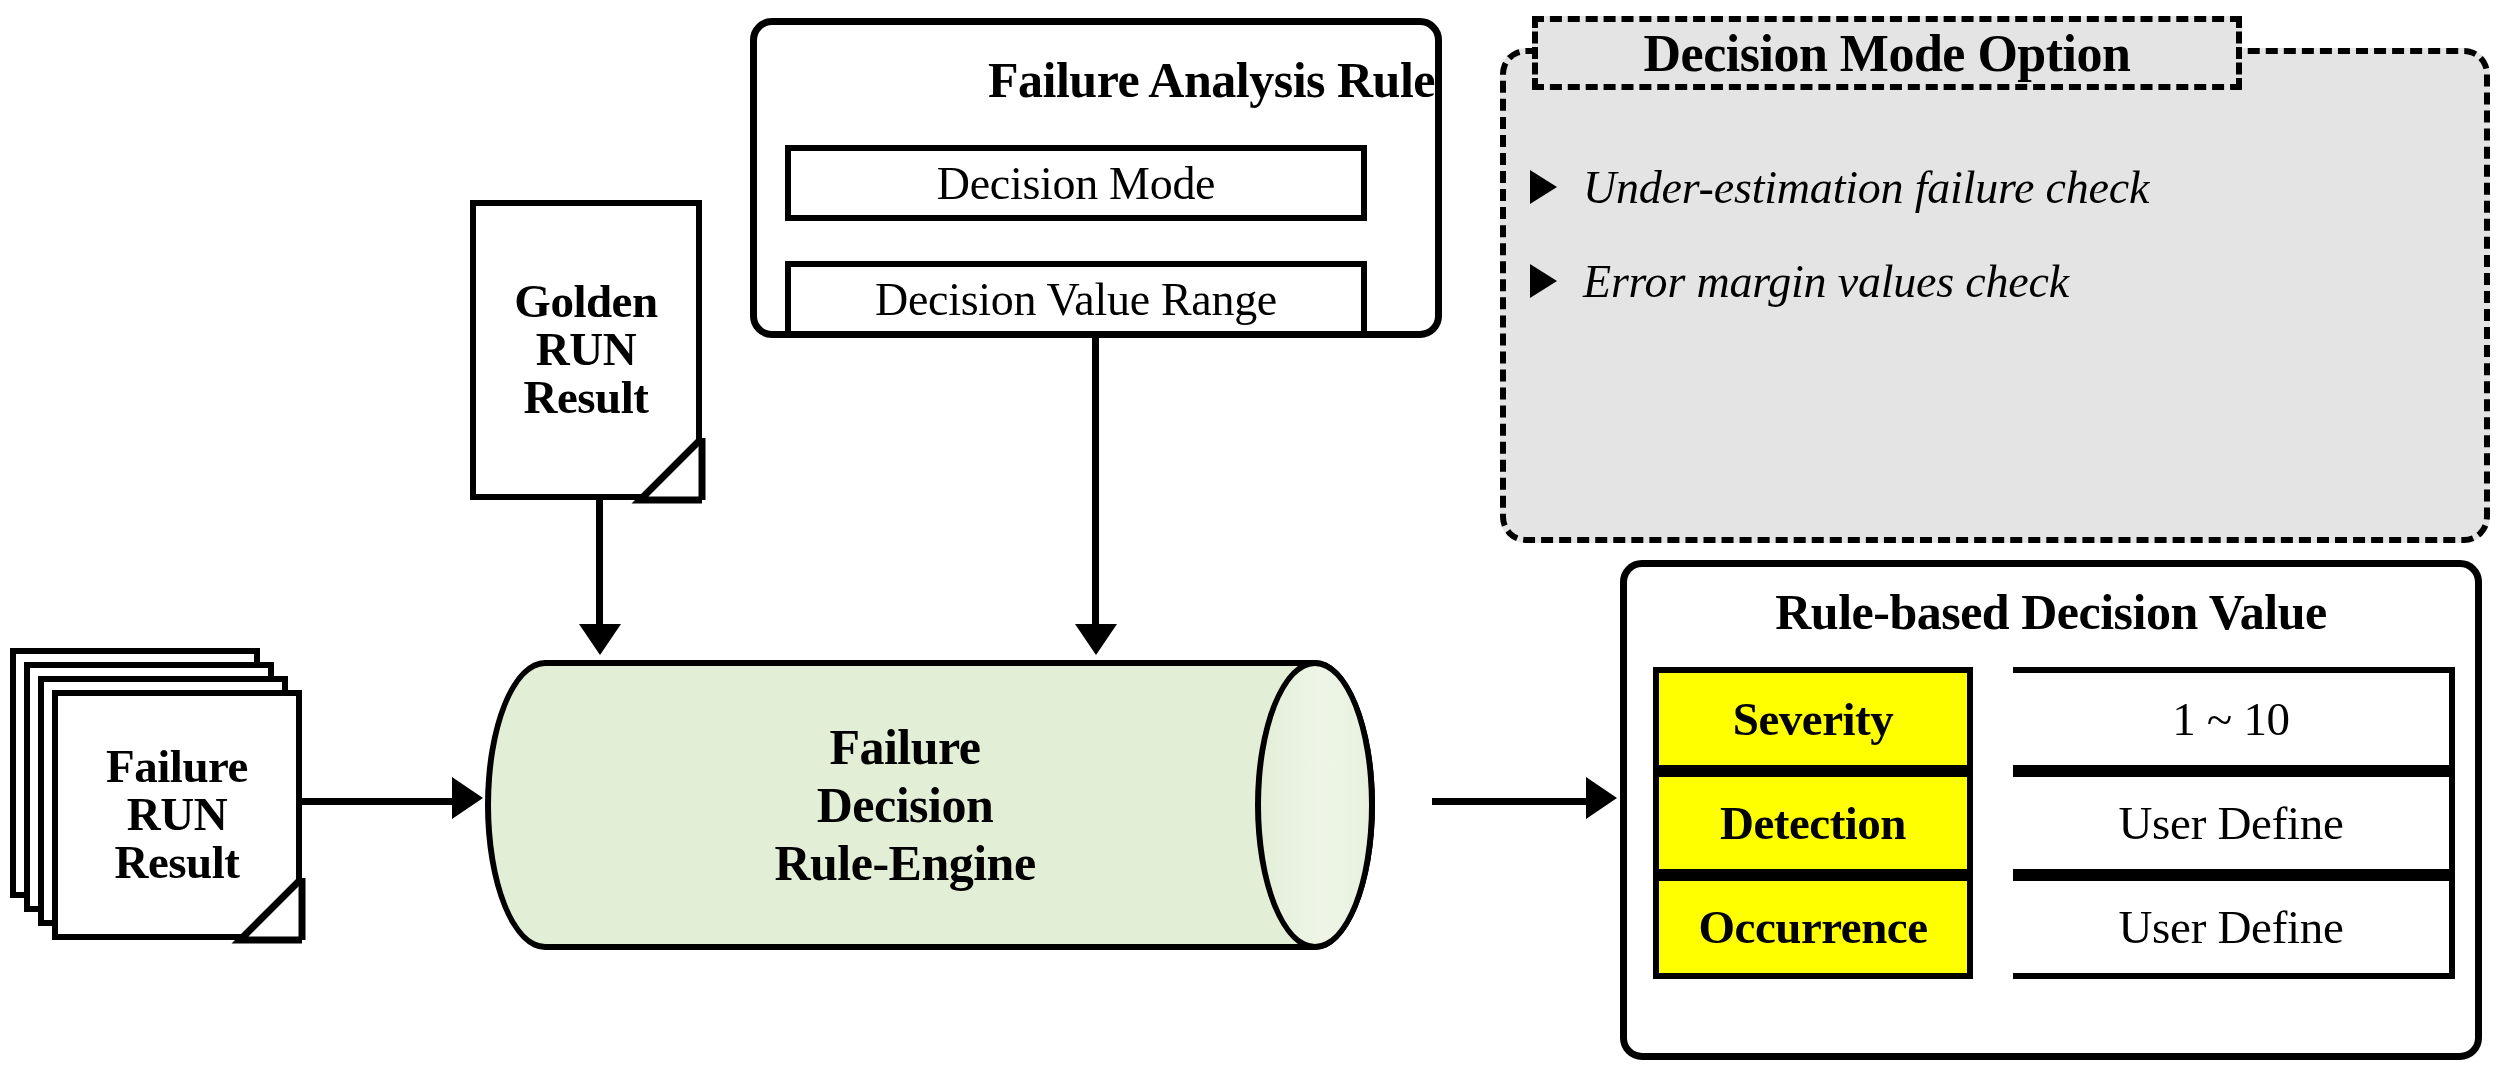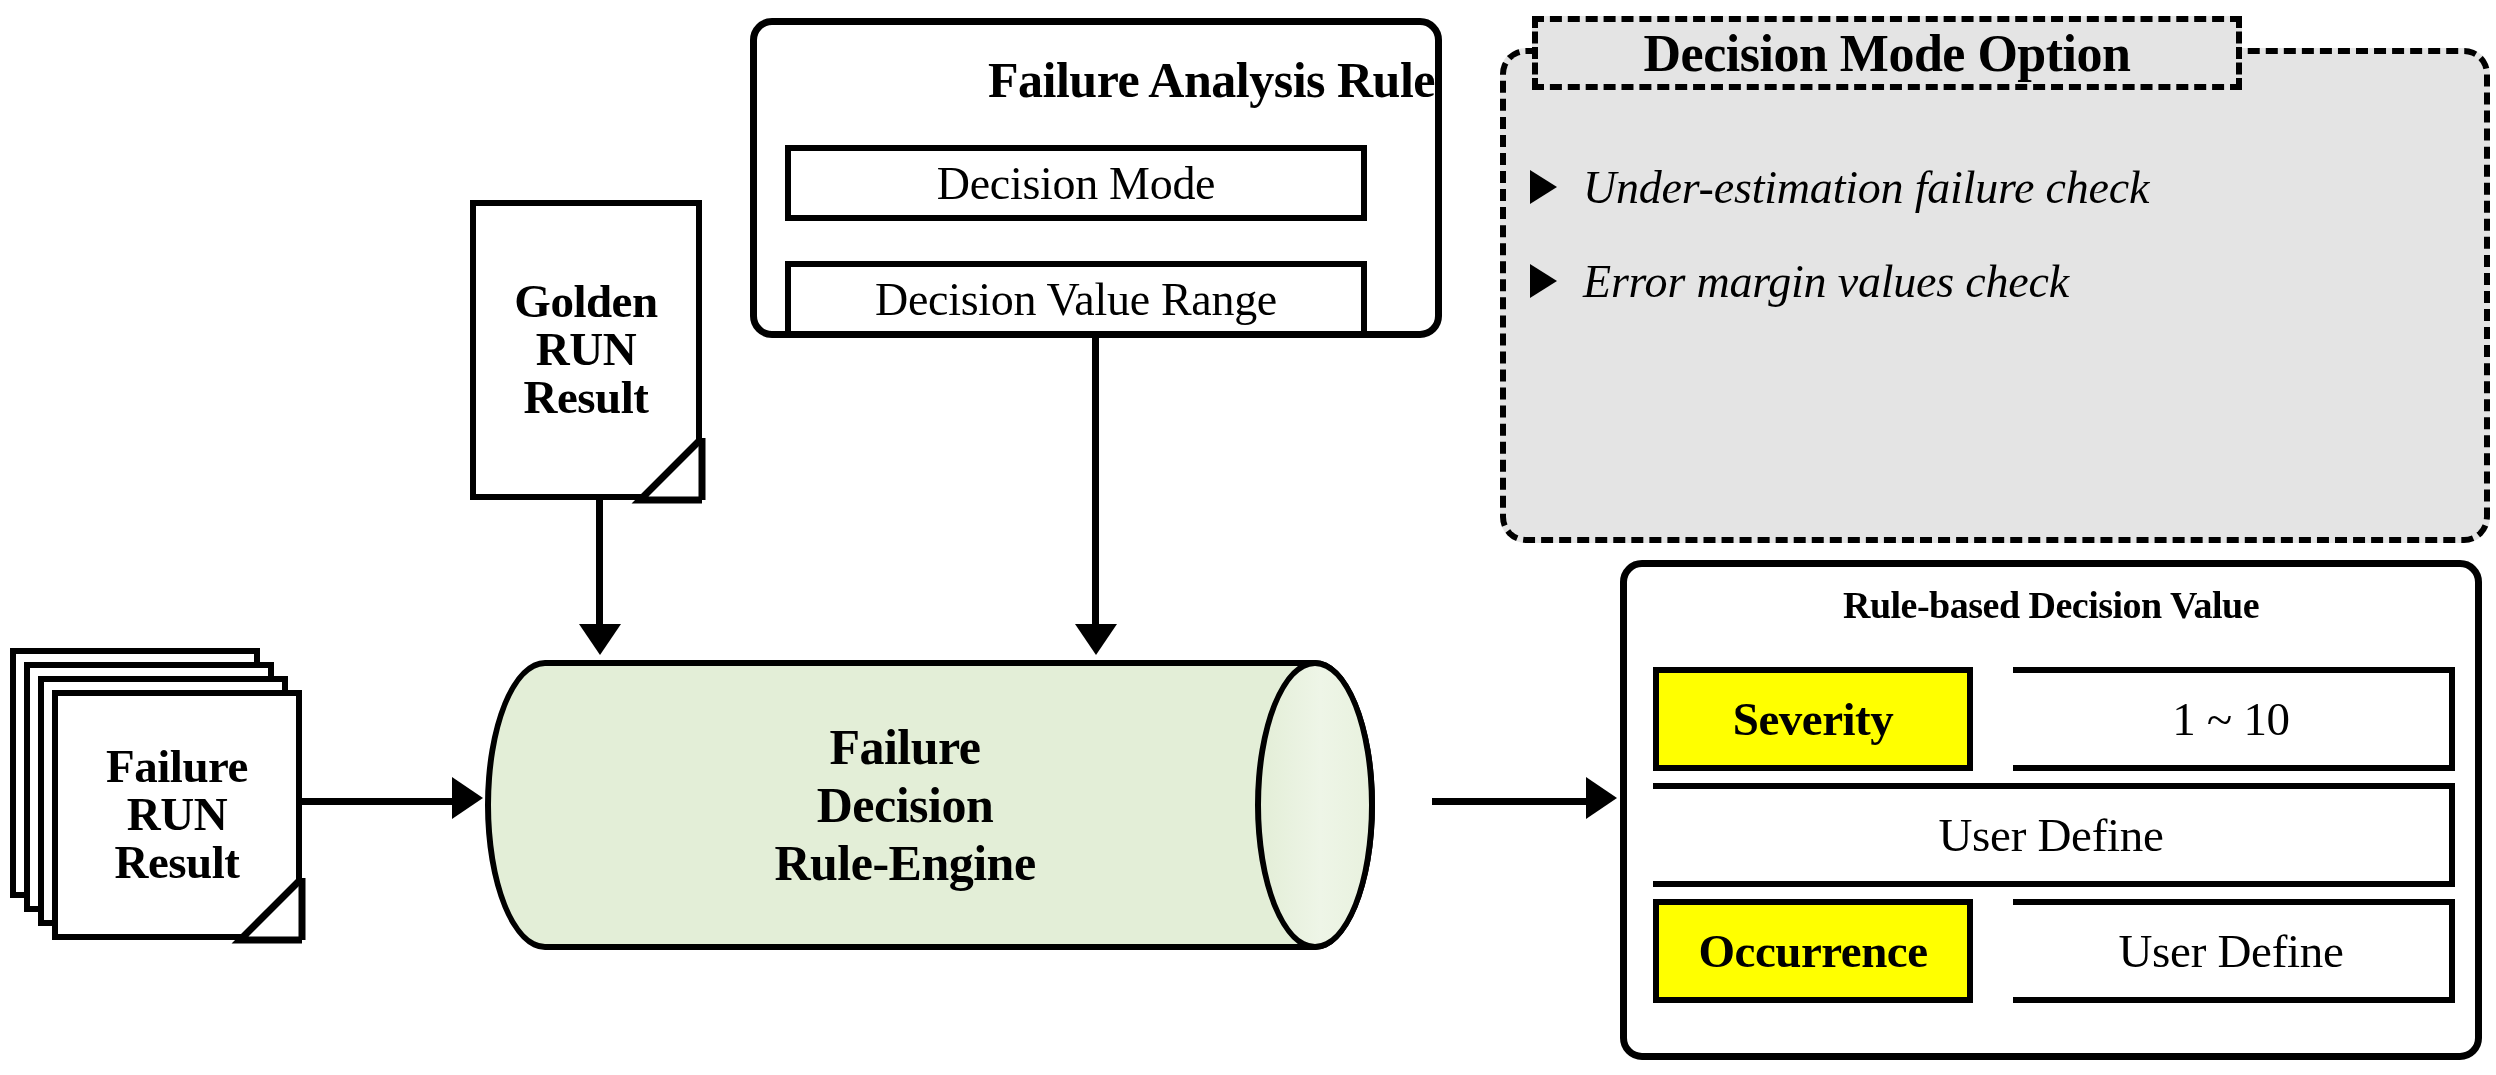--- a/index.html
+++ b/index.html
@@ -185,32 +185,31 @@
     left: 1620px; top: 560px; width: 862px; height: 500px;
     border: 7px solid #000000;
     border-radius: 22px;
     background: #ffffff;
   }
   #rbd-title {
     position: absolute;
     left: 0; right: 0; top: 16px;
     text-align: center;
     font-weight: bold;
-    font-size: 38px;
+    font-size: 50px;
     letter-spacing: -0.5px;
   }
   #rbd-table {
     position: absolute;
     left: 26px; top: 100px;
     width: 802px;
   }
   .rbd-row {
     display: flex;
     height: 104px;
-    margin-bottom: 12px;
     gap: 40px;
   }
   .rbd-key {
     width: 320px;
     background: #ffff00;
     border: 6px solid #000000;
     box-sizing: border-box;
     display: flex;
     align-items: center;
     justify-content: center;
@@ -324,20 +323,21 @@
   </div>
 
   <div class="abs" id="rule-based-decision">
     <div id="rbd-title">Rule-based Decision Value</div>
     <div id="rbd-table">
       <div class="rbd-row">
         <div class="rbd-key">Severity</div>
         <div class="rbd-val">1 ~ 10</div>
       </div>
       <div class="rbd-row">
+        <div class="rbd-key">Detection</div>
         <div class="rbd-val">User Define</div>
       </div>
       <div class="rbd-row">
         <div class="rbd-key">Occurrence</div>
         <div class="rbd-val">User Define</div>
       </div>
     </div>
   </div>
 
   <div class="conn line-v" style="left:596px; top:500px; height:128px;"></div>

